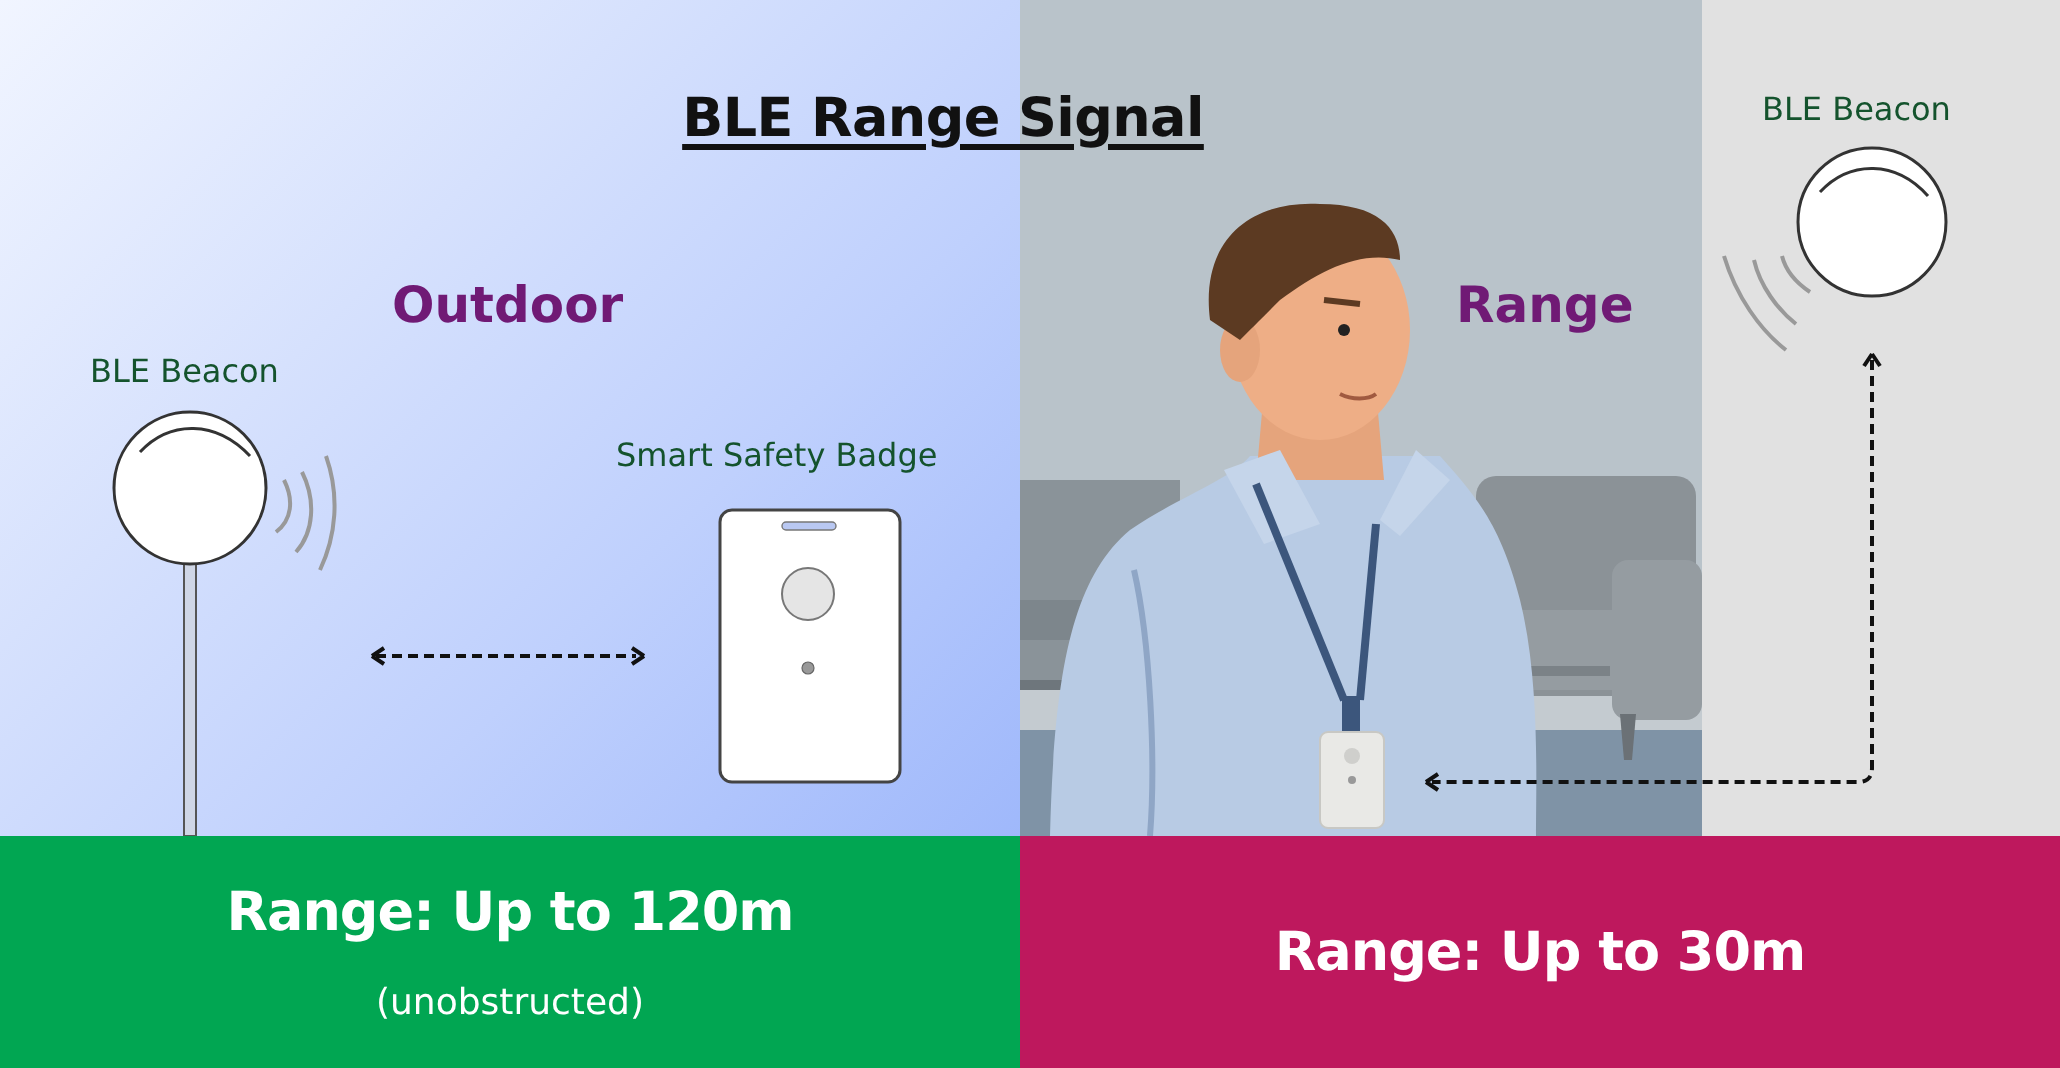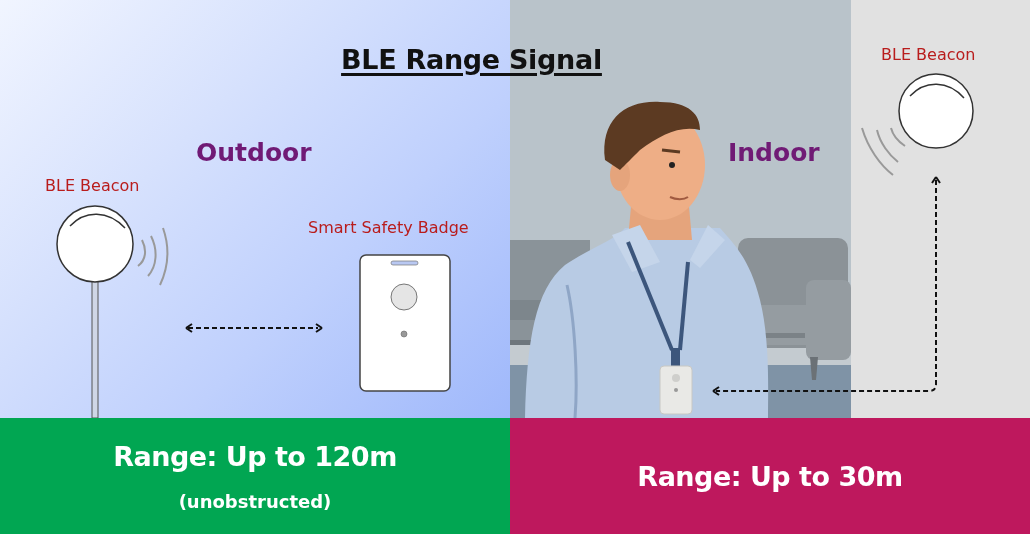--- a/index.html
+++ b/index.html
@@ -26,36 +26,36 @@
     text-decoration: underline; text-decoration-thickness: 3px; text-underline-offset: 4px;
     letter-spacing: -0.3px;
   }
   .section-label {
     position: absolute; font-weight: bold; font-size: 25px; color: #701a75;
   }
   .outdoor-label { left: 196px; top: 138px; }
   .indoor-label { left: 728px; top: 138px; }
 
   .small-label {
-    position: absolute; font-size: 16px; color: #b91c1c;
+    position: absolute; font-size: 16px; color: #14532d;
   }
   .beacon-label-left { left: 45px; top: 176px; }
   .beacon-label-right { left: 881px; top: 45px; }
   .badge-label { left: 308px; top: 218px; text-align: right; }
 
   .svg-layer { position: absolute; left: 0; top: 0; width: 1030px; height: 418px; }
 
   .band {
     position: absolute; top: 418px; height: 116px; color: #fff; text-align: center;
     display: flex; flex-direction: column; align-items: center; justify-content: center;
   }
   .band-outdoor { left: 0; width: 510px; background: #01a652; }
   .band-indoor { left: 510px; width: 520px; background: #be185d; }
   .band-main { font-weight: bold; font-size: 27px; letter-spacing: -0.5px; }
-  .band-sub { font-size: 18px; margin-top: 19px; font-weight: 700; }
+  .band-sub { font-size: 18px; margin-top: 19px; font-weight: 400; }
 </style>
 </head>
 <body>
 
 <div class="outdoor-bg"></div>
 <div class="indoor-bg"></div>
 <div class="hallway-bg"></div>
 
 <svg class="svg-layer" viewBox="0 0 1030 418">
 
@@ -137,21 +137,21 @@
 
   <g>
     <path d="M936,180 L936,384 Q936,391 929,391 L716,391" stroke="#111" stroke-width="2" fill="none" stroke-dasharray="5,3"></path>
     <path d="M936,177 L932,183 M936,177 L940,183" stroke="#111" stroke-width="2"></path>
     <path d="M713,391 L719,387 M713,391 L719,395" stroke="#111" stroke-width="2"></path>
   </g>
 </svg>
 
 <div class="title">BLE Range Signal</div>
 <div class="section-label outdoor-label">Outdoor</div>
-<div class="section-label indoor-label">Indoor</div>
+<div class="section-label indoor-label">Range</div>
 
 <div class="small-label beacon-label-left">BLE Beacon</div>
 <div class="small-label beacon-label-right">BLE Beacon</div>
 <div class="small-label badge-label">Smart Safety Badge</div>
 
 <div class="band band-outdoor">
   <div class="band-main">Range: Up to 120m</div>
   <div class="band-sub">(unobstructed)</div>
 </div>
 <div class="band band-indoor">

